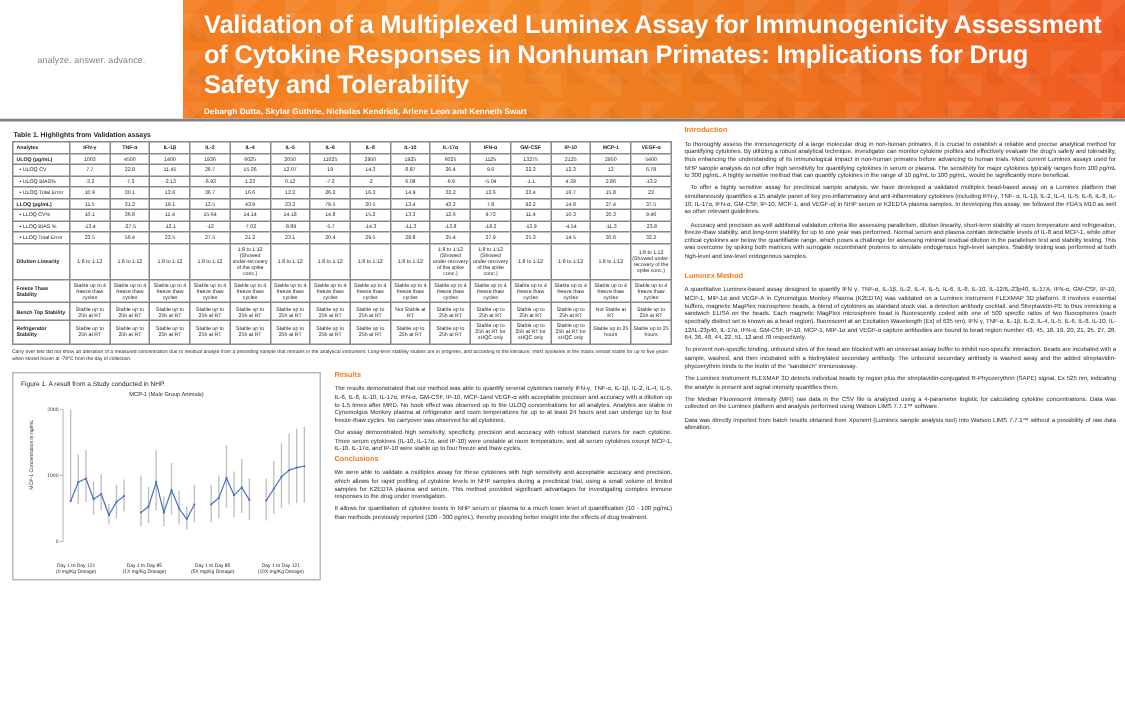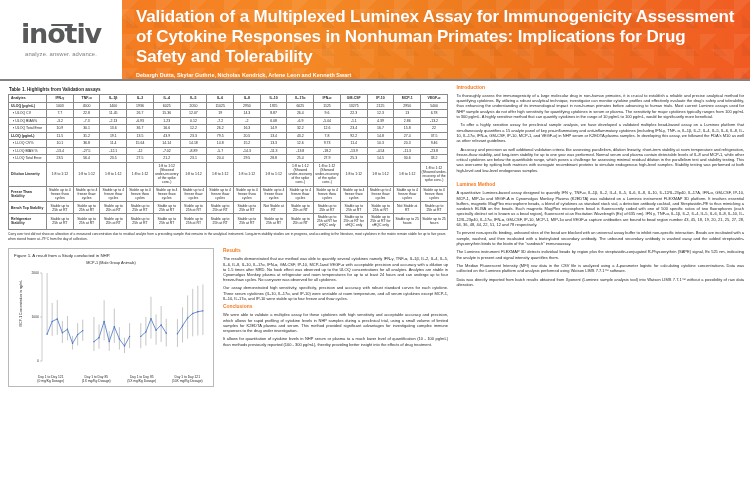--- a/index.html
+++ b/index.html
@@ -96,24 +96,20 @@
 
   .col-right .sec-head { margin-top:0; }
   .col-right .para { font-size:4.0px; line-height:1.32; }
   .right-gap { height:6px; }
 </style>
 </head>
 <body>
 
 <div class="poster-header">
   <div class="logo-box">
-    <div class="logo-word">
-      <span>inotiv</span>
-      <span class="logo-bar"></span>
-    </div>
     <div class="logo-tag">analyze. answer. advance.</div>
   </div>
   <div class="title-box">
     <div class="poster-title">Validation of a Multiplexed Luminex Assay for Immunogenicity Assessment of Cytokine Responses in Nonhuman Primates: Implications for Drug Safety and Tolerability</div>
     <div class="authors">Debargh Dutta, Skylar Guthrie, Nicholas Kendrick, Arlene Leon and Kenneth Swart</div>
     <div class="affil">Inotiv Biotherapeutics Sciences Group, Rockville, MD.</div>
   </div>
 </div>
 <div class="hdr-rule"></div>
 

